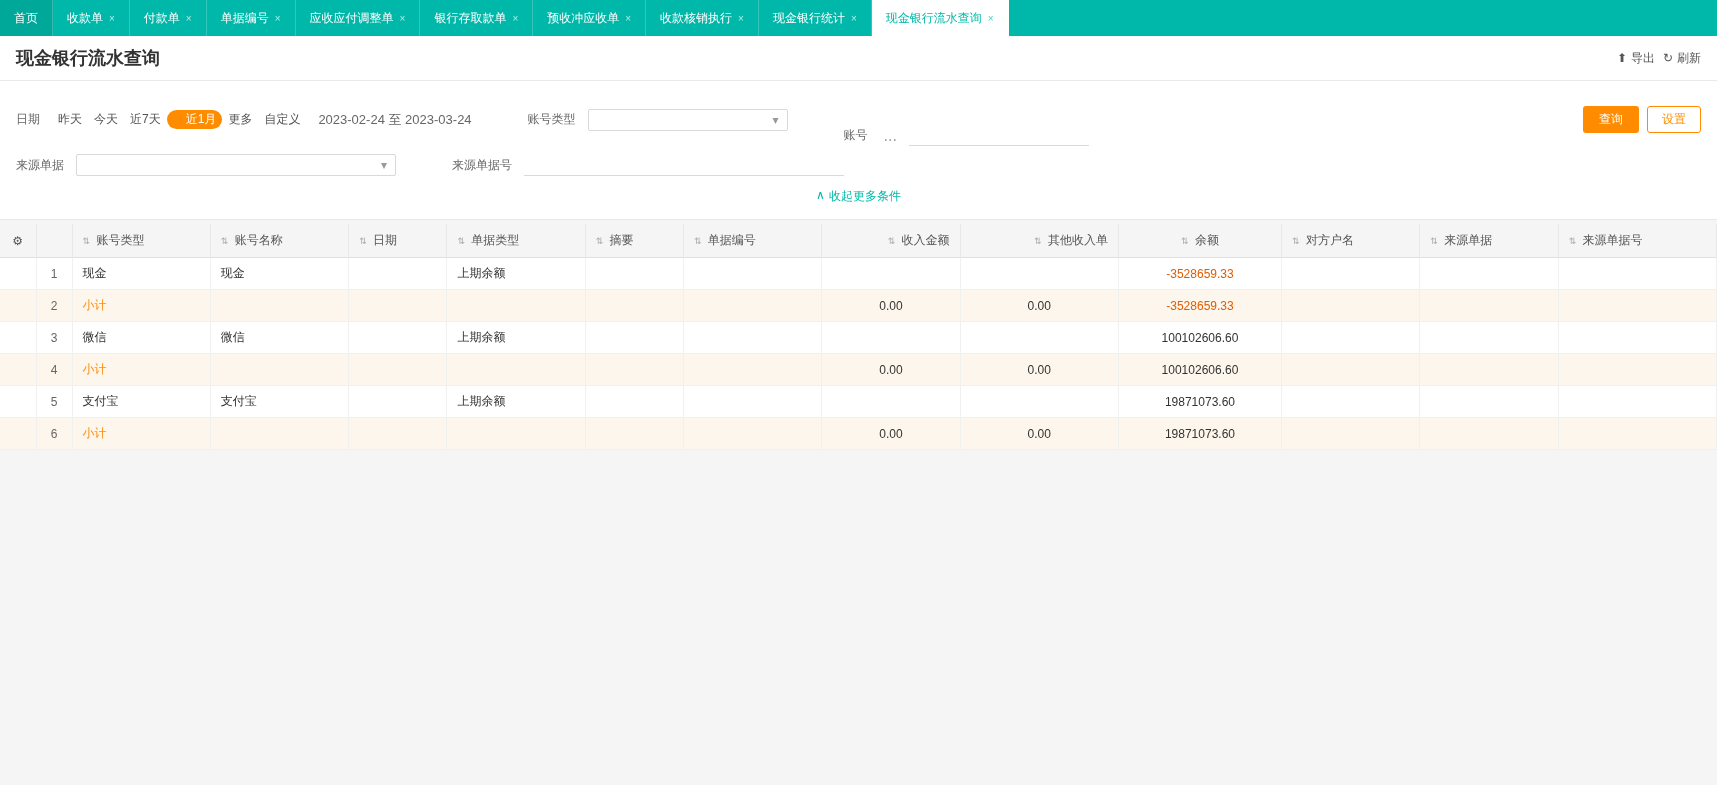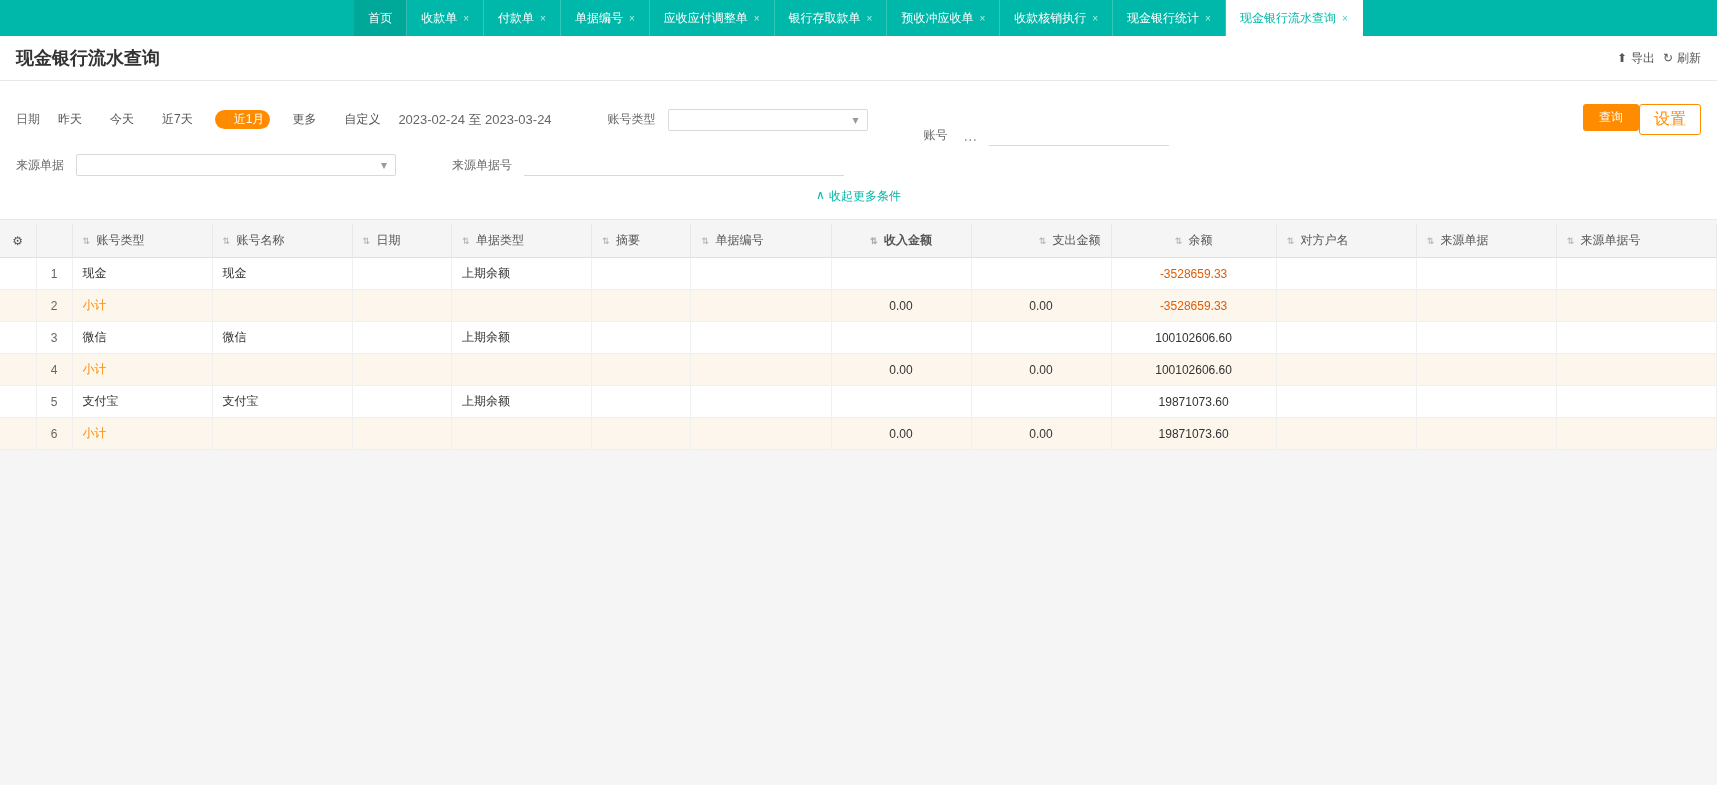--- a/index.html
+++ b/index.html
@@ -5,21 +5,20 @@
     * { margin: 0; padding: 0; box-sizing: border-box; }
     body { font-family: 'Microsoft YaHei', Arial, sans-serif; font-size: 12px; background: #f5f5f5; color: #333; }
 
     
     .top-nav {
       background: #00b8a9;
       display: flex;
       align-items: stretch;
       height: 36px;
       overflow: hidden;
-      justify-content: center;
     }
     .nav-tab {
       display: flex;
       align-items: center;
       padding: 0 14px;
       color: #fff;
       cursor: pointer;
       font-size: 12px;
       white-space: nowrap;
       border-right: 1px solid rgba(255,255,255,0.2);
@@ -80,21 +79,21 @@
     }
     .filter-label {
       color: #666;
       font-size: 12px;
       white-space: nowrap;
       margin-right: 4px;
     }
     .date-shortcuts {
       display: flex;
       align-items: center;
-      gap: 16px;
+      gap: 0;
     }
     .date-shortcut {
       padding: 1px 6px;
       cursor: pointer;
       color: #555;
       font-size: 12px;
       border-radius: 2px;
     }
     .date-shortcut.active {
       background: #ff8c00;
@@ -152,21 +151,21 @@
       cursor: pointer;
       font-size: 12px;
     }
     .settings-btn {
       border: 1px solid #ff8c00;
       color: #ff8c00;
       background: #fff;
       border-radius: 3px;
       padding: 4px 14px;
       cursor: pointer;
-      font-size: 16px;
+      font-size: 12px;
     }
     .dots-btn {
       color: #999;
       font-size: 16px;
       cursor: pointer;
       padding: 0 4px;
     }
 
     
     .table-container {
@@ -313,21 +312,21 @@
         <span>▾</span>
       </div>
     </div>
 
     <div class="filter-group" style="margin-left:40px;margin-top:32px;">
       <span class="filter-label">账号</span>
       <span class="dots-btn">...</span>
       <input type="text" class="filter-input" style="min-width: 180px;" value="">
     </div>
 
-    <div style="margin-left:auto; display:flex; gap:0; align-items:flex-start;">
+    <div style="margin-left:auto; display:flex; gap:8px; align-items:flex-end;">
       <button class="query-btn">查询</button>
       <button class="settings-btn">设置</button>
     </div>
   </div>
 
   <div class="filter-row">
 
     <div class="filter-group">
       <span class="filter-label">来源单据</span>
       <div class="filter-select" style="width:320px;">
@@ -373,27 +372,27 @@
           <span>单据类型</span>
         </th>
         <th class="sortable">
           <span class="sort-icon">⇅</span>
           <span>摘要</span>
         </th>
         <th class="sortable">
           <span class="sort-icon">⇅</span>
           <span>单据编号</span>
         </th>
-        <th class="sortable" style="text-align:center;font-weight:bold;">
+        <th class="sortable" style="text-align:right;">
           <span class="sort-icon">⇅</span>
           <span>收入金额</span>
         </th>
         <th class="sortable" style="text-align:right;">
           <span class="sort-icon">⇅</span>
-          <span>支出金额</span>
+          <span>其他收入单</span>
         </th>
         <th class="sortable" style="text-align:center;">
           <span class="sort-icon">⇅</span>
           <span>余额</span>
         </th>
         <th class="sortable">
           <span class="sort-icon">⇅</span>
           <span>对方户名</span>
         </th>
         <th class="sortable">

